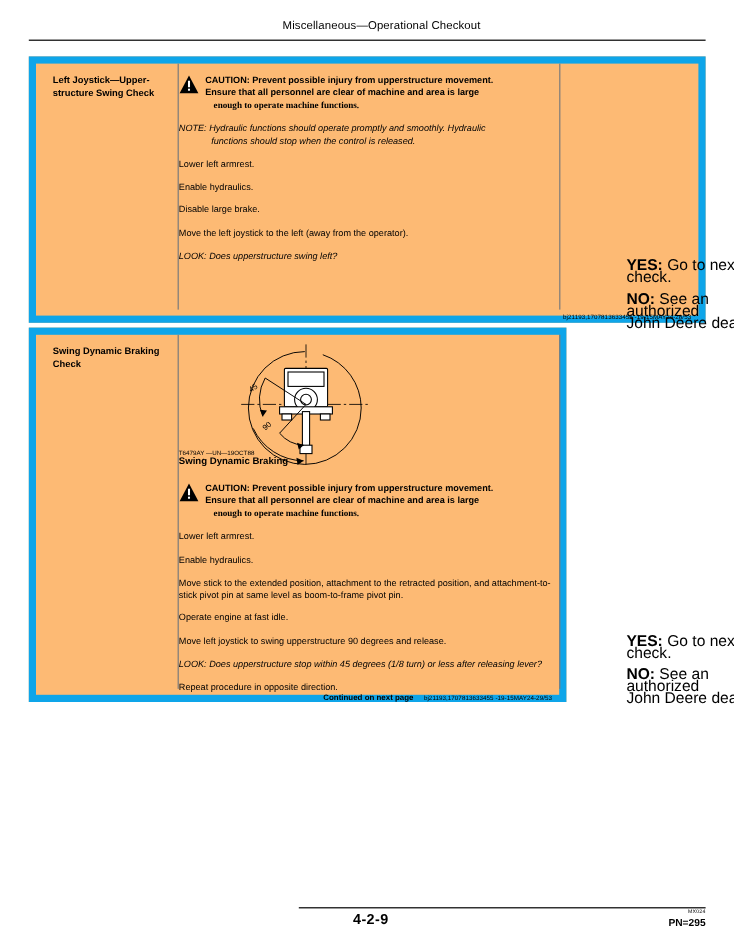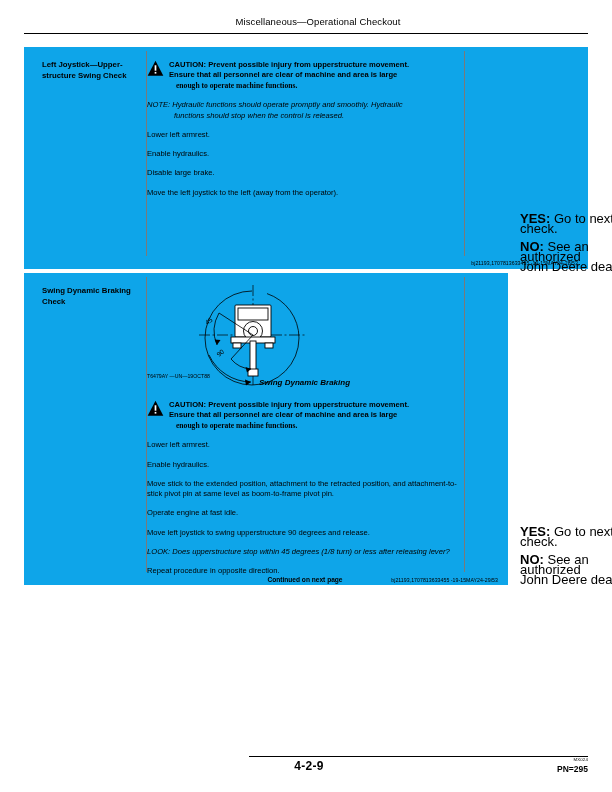--- a/index.html
+++ b/index.html
@@ -32,26 +32,26 @@
     left: 24px;
     top: 33px;
     width: 564px;
     height: 1px;
     background: #000;
   }
 
   
   .panel {
     position: absolute;
-    border: 4px solid #0ea5e9;
+    border: 6px solid #0ea5e9;
     box-sizing: border-box;
-    background: #0ea5e9;
+    background: #fdba74;
   }
   #panel-1 { left: 24px; top: 47px; width: 564px; height: 222px; }
-  #panel-2 { left: 24px; top: 273px; width: 484px; height: 312px; }
+  #panel-2 { left: 24px; top: 273px; width: 448px; height: 312px; }
 
   .panel-inner {
     position: relative;
     width: 100%;
     height: 100%;
   }
 
   
   .vrule {
     position: absolute;
@@ -154,22 +154,21 @@
     left: 119px;
     top: 369px;
     font-size: 5.2px;
     white-space: nowrap;
   }
   .fig-caption {
     position: absolute;
     left: 119px;
     top: 374px;
     width: 315px;
-    text-align: center;
-    font-style: italic;
+    text-align: left;
     font-weight: bold;
     font-size: 8px;
   }
 
   
   .footer-rule {
     position: absolute;
     left: 249px;
     top: 756px;
     width: 339px;
@@ -240,20 +239,21 @@
 
       <div class="sp"></div>
       <div class="step">Lower left armrest.</div>
       <div class="sp"></div>
       <div class="step">Enable hydraulics.</div>
       <div class="sp"></div>
       <div class="step">Disable large brake.</div>
       <div class="sp"></div>
       <div class="step">Move the left joystick to the left (away from the operator).</div>
       <div class="sp"></div>
+      <div class="look">LOOK:  Does upperstructure swing left?</div>
       <div class="sp"></div>
       <div class="sp"></div>
     </div>
 
     <div class="answer-col" style="top:163px;">
       <div>
         <span class="lbl">YES:</span>
         <span>Go to next check.</span>
       </div>
       <div class="sp-sm"></div>

